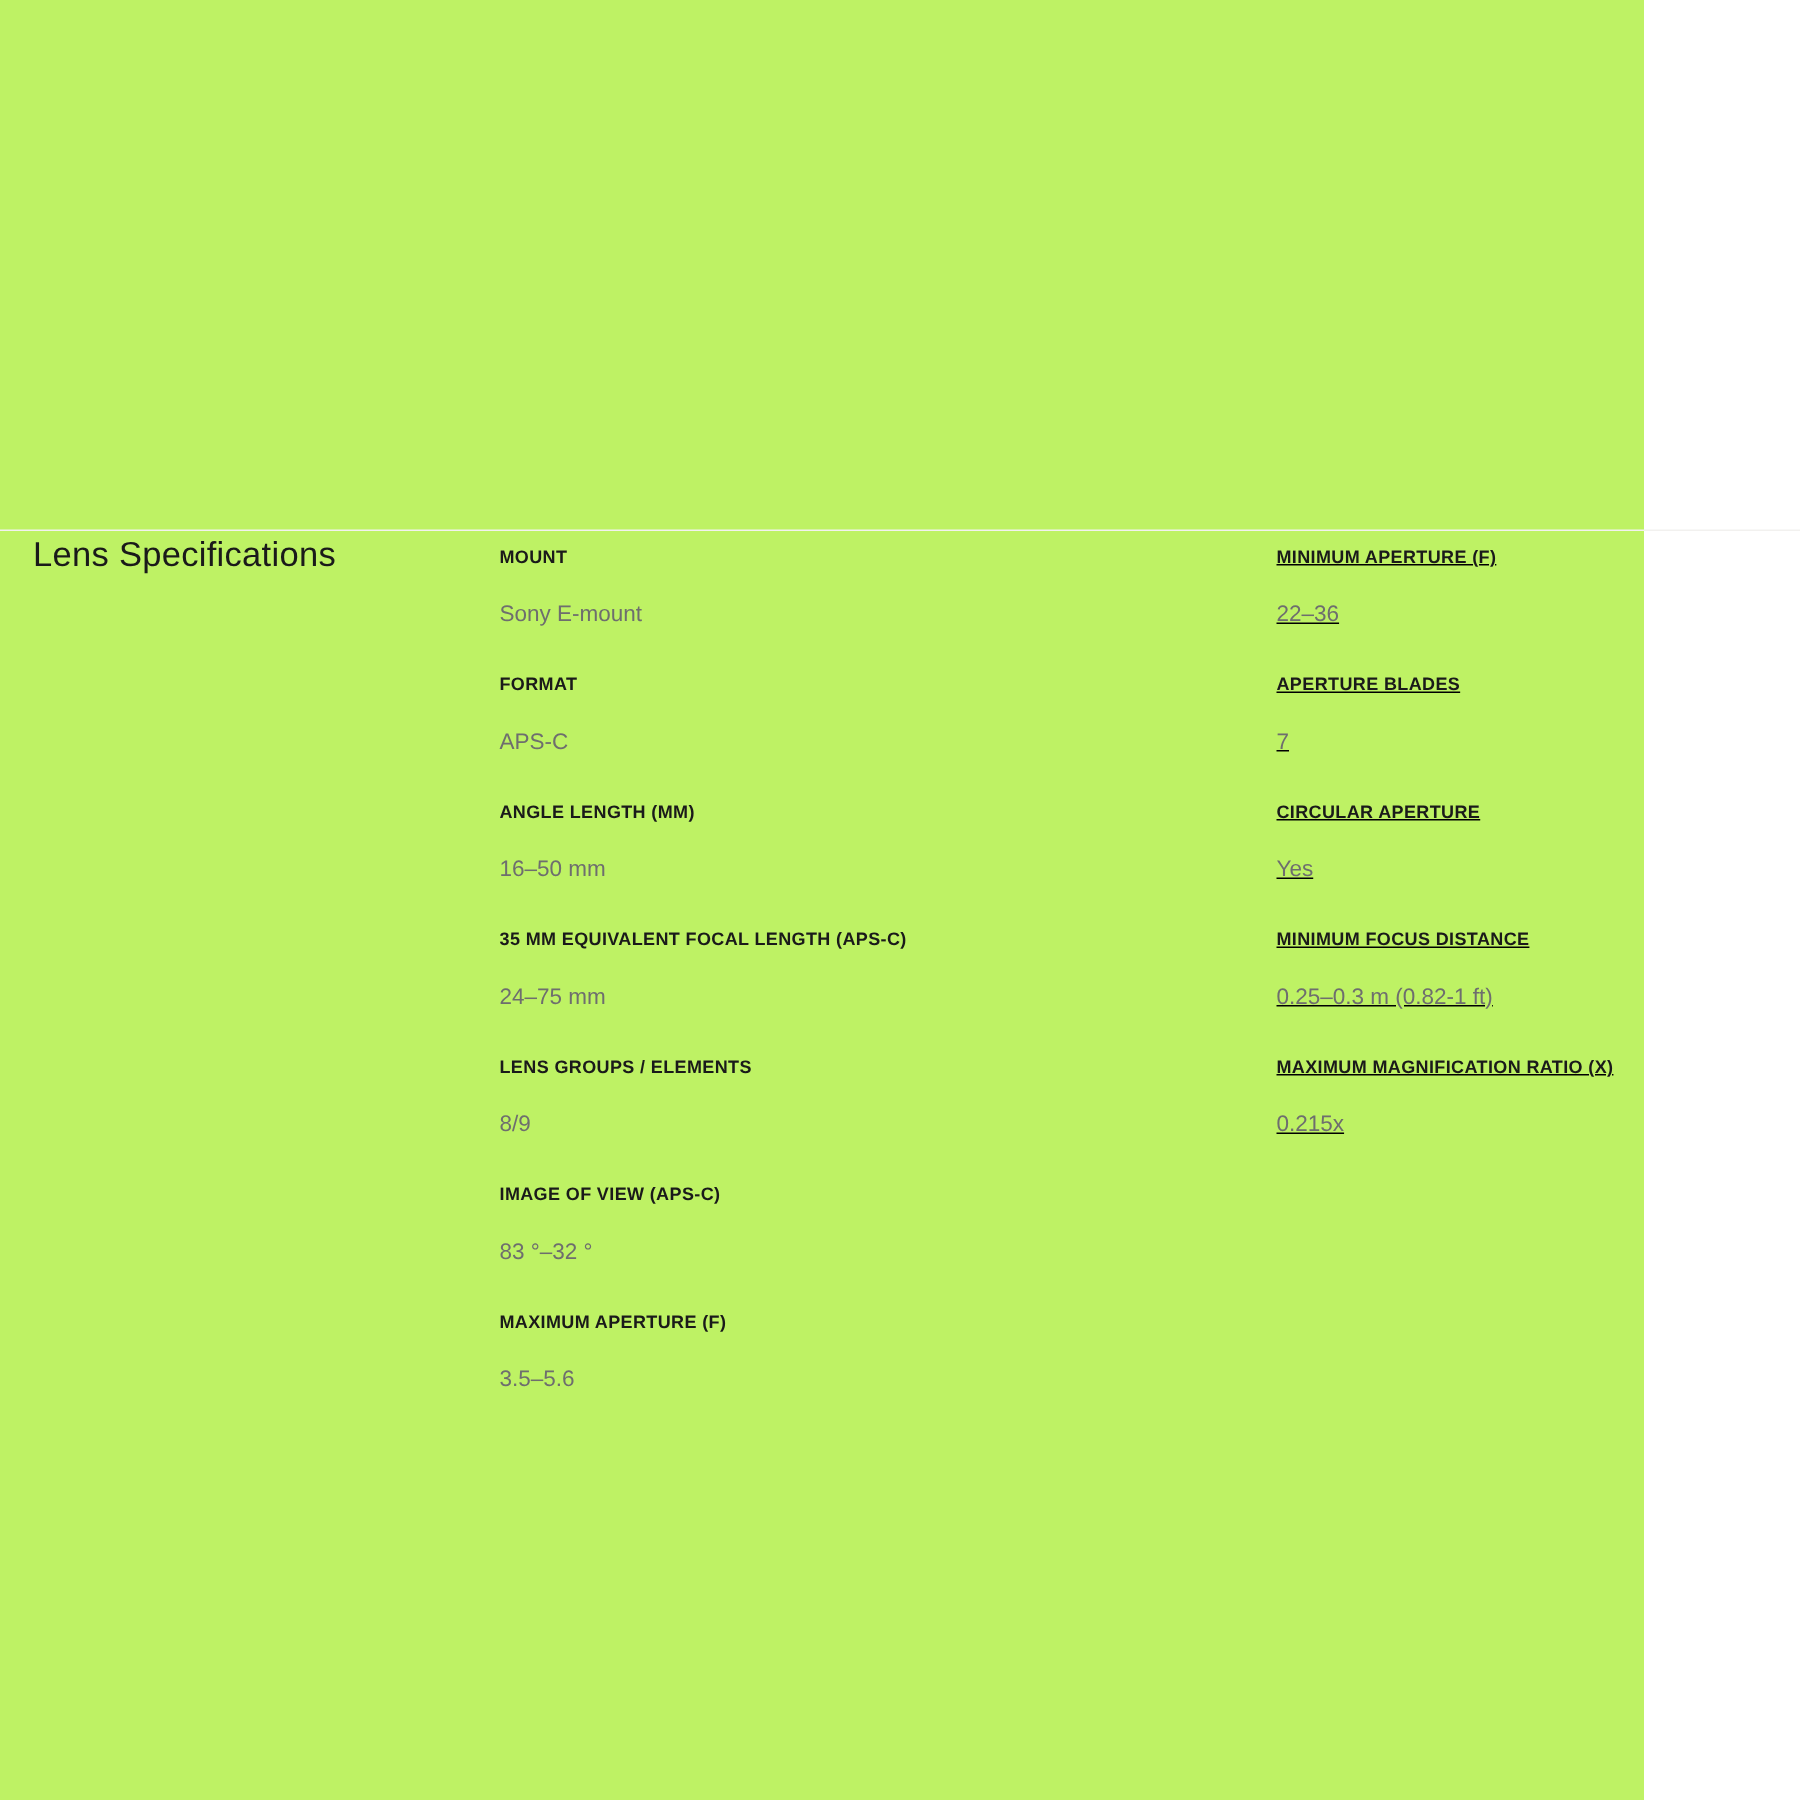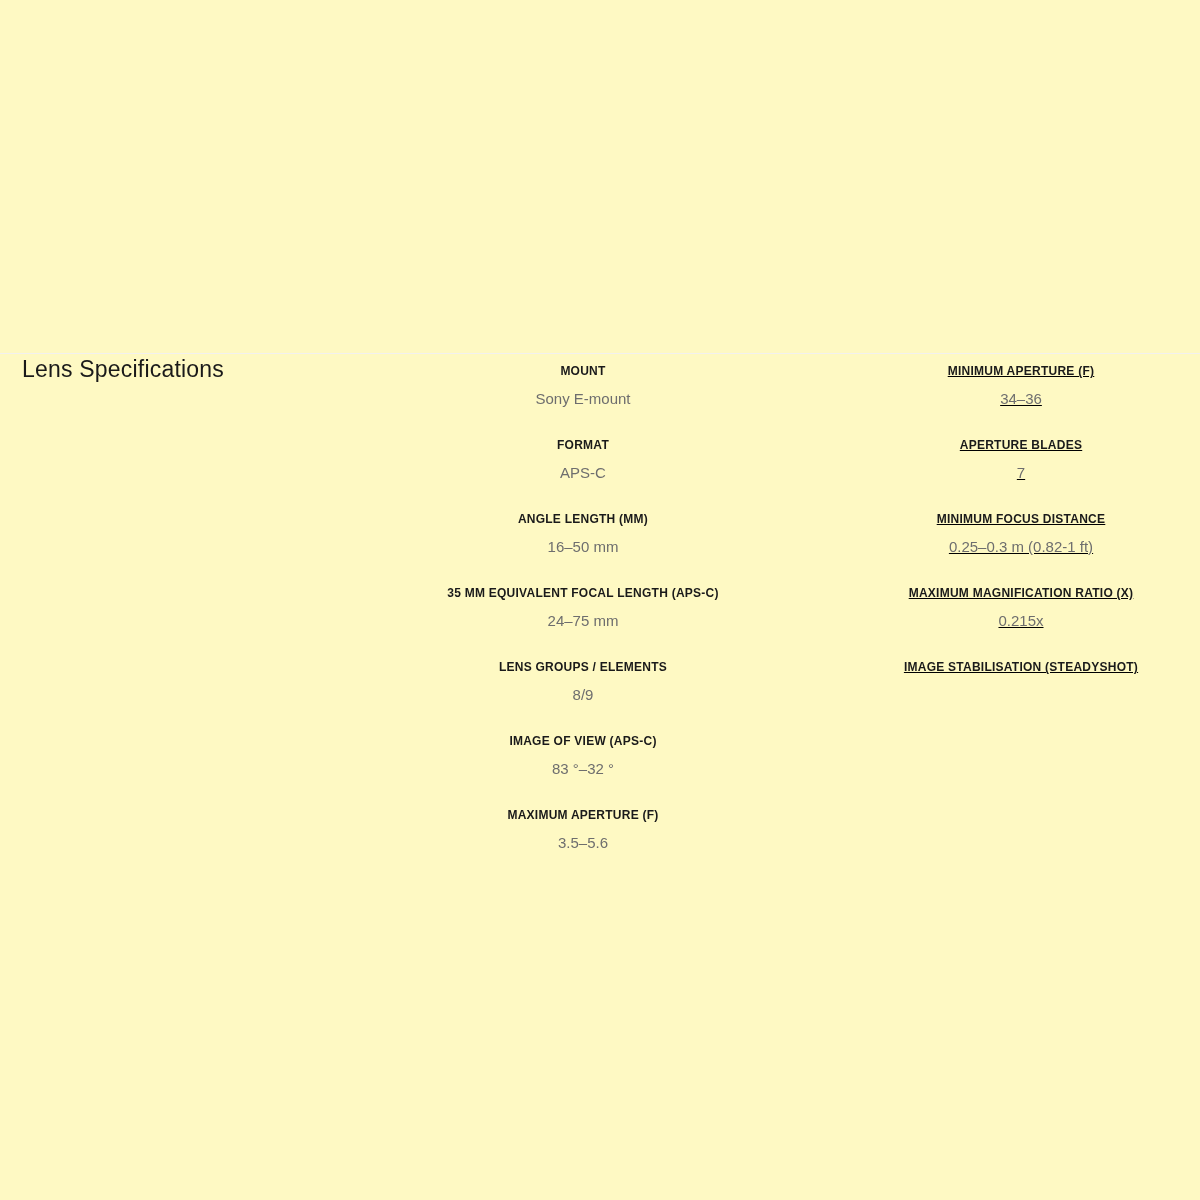--- a/index.html
+++ b/index.html
@@ -5,24 +5,23 @@
   * { margin: 0; padding: 0; box-sizing: border-box; }
   html, body {
     width: 1200px;
     height: 1200px;
     background: #ffffff;
     font-family: "Liberation Sans", "DejaVu Sans", sans-serif;
     overflow: hidden;
   }
   .page {
     position: relative;
-    width: 1200px;
+    width: 1096px;
     height: 1200px;
-    background: #fef9c3;
-    text-align: center;
+    background: #bef264;
   }
   .section-divider {
     position: absolute;
     top: 353px;
     left: 0;
     width: 1200px;
     height: 1px;
     background: #f2f1ef;
   }
   .section-title {
@@ -44,21 +43,21 @@
   .spec-item { margin-bottom: 28px; }
   .spec-label {
     font-size: 12px;
     font-weight: 700;
     line-height: 17px;
     color: #1a1a1a;
     letter-spacing: 0.25px;
     white-space: nowrap;
   }
   .spec-value {
-    margin-top: 9px;
+    margin-top: 20px;
     font-size: 15px;
     font-weight: 400;
     line-height: 20px;
     color: #6e6e6e;
     white-space: nowrap;
   }
 </style>
 </head>
 <body>
 
@@ -104,39 +103,42 @@
       <div class="spec-label">MAXIMUM APERTURE (F)</div>
       <div class="spec-value">3.5–5.6</div>
     </div>
 
   </div>
 
   <div class="spec-col spec-col-2">
 
     <div class="spec-item">
       <div class="spec-label">MINIMUM APERTURE (F)</div>
-      <div class="spec-value">34–36</div>
+      <div class="spec-value">22–36</div>
     </div>
 
     <div class="spec-item">
       <div class="spec-label">APERTURE BLADES</div>
       <div class="spec-value">7</div>
     </div>
 
+    <div class="spec-item">
+      <div class="spec-label">CIRCULAR APERTURE</div>
+      <div class="spec-value">Yes</div>
+    </div>
 
     <div class="spec-item">
       <div class="spec-label">MINIMUM FOCUS DISTANCE</div>
       <div class="spec-value">0.25–0.3 m (0.82-1 ft)</div>
     </div>
 
     <div class="spec-item">
       <div class="spec-label">MAXIMUM MAGNIFICATION RATIO (X)</div>
       <div class="spec-value">0.215x</div>
     </div>
 
 
     <div class="spec-item">
-      <div class="spec-label">IMAGE STABILISATION (STEADYSHOT)</div>
     </div>
 
   </div>
 
 </div>
 
 </body></html>

